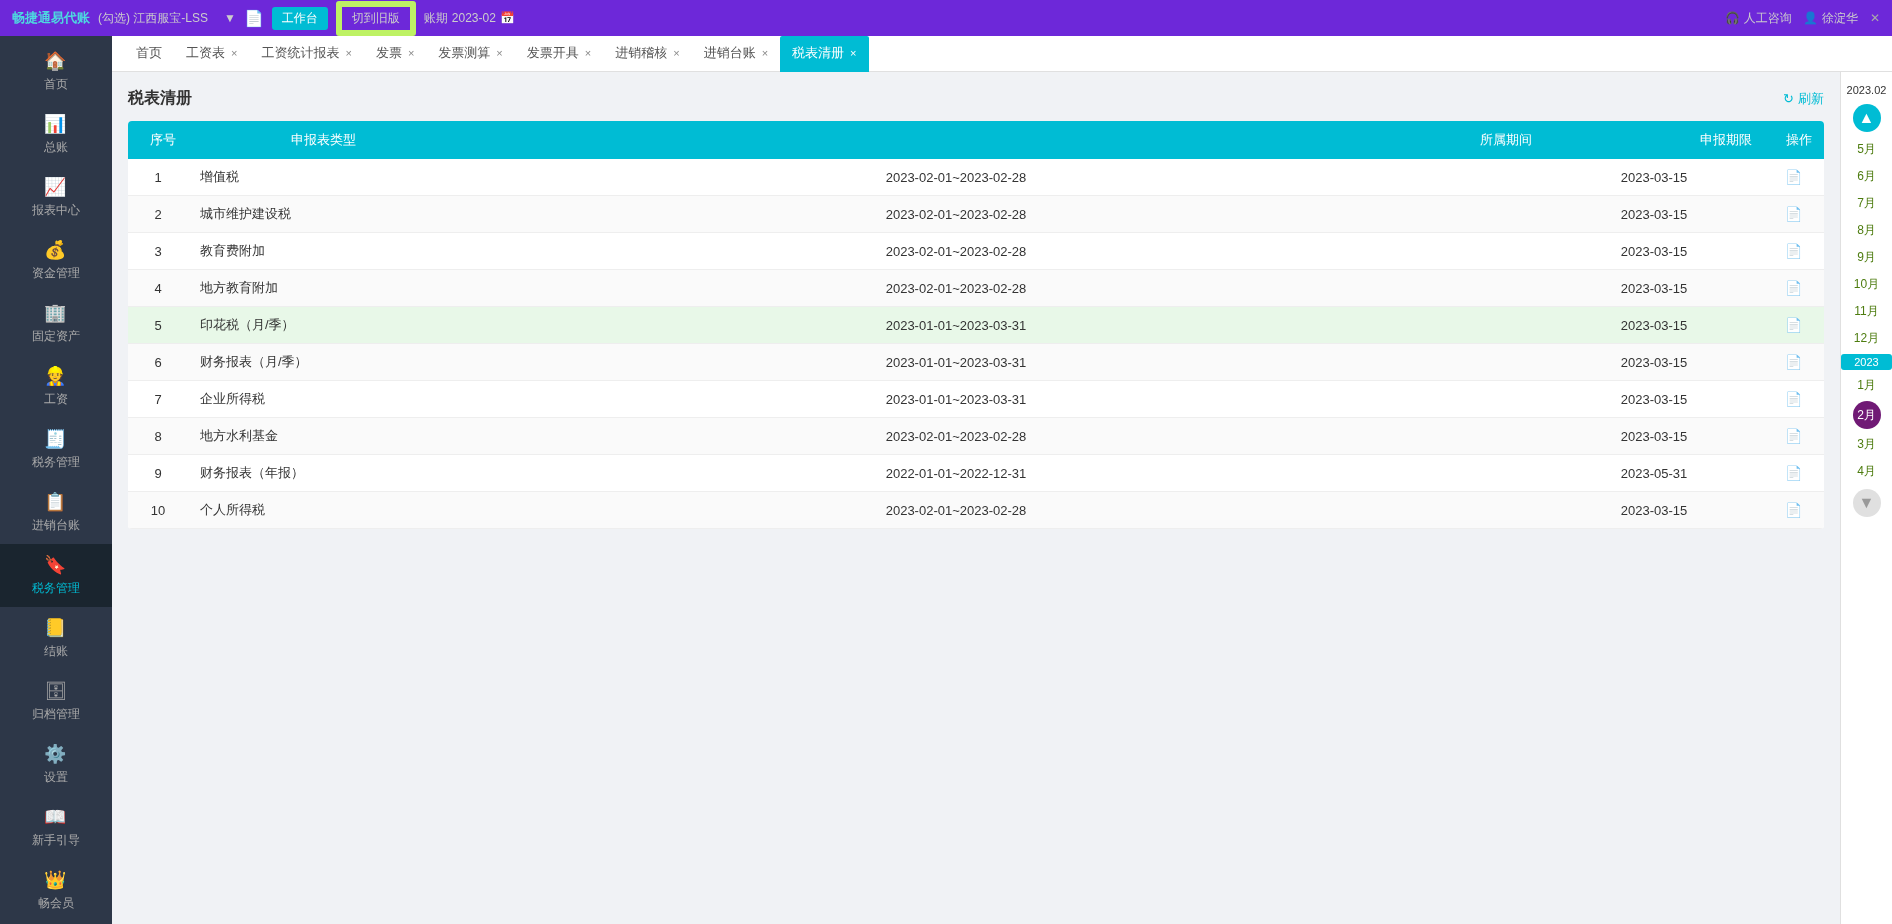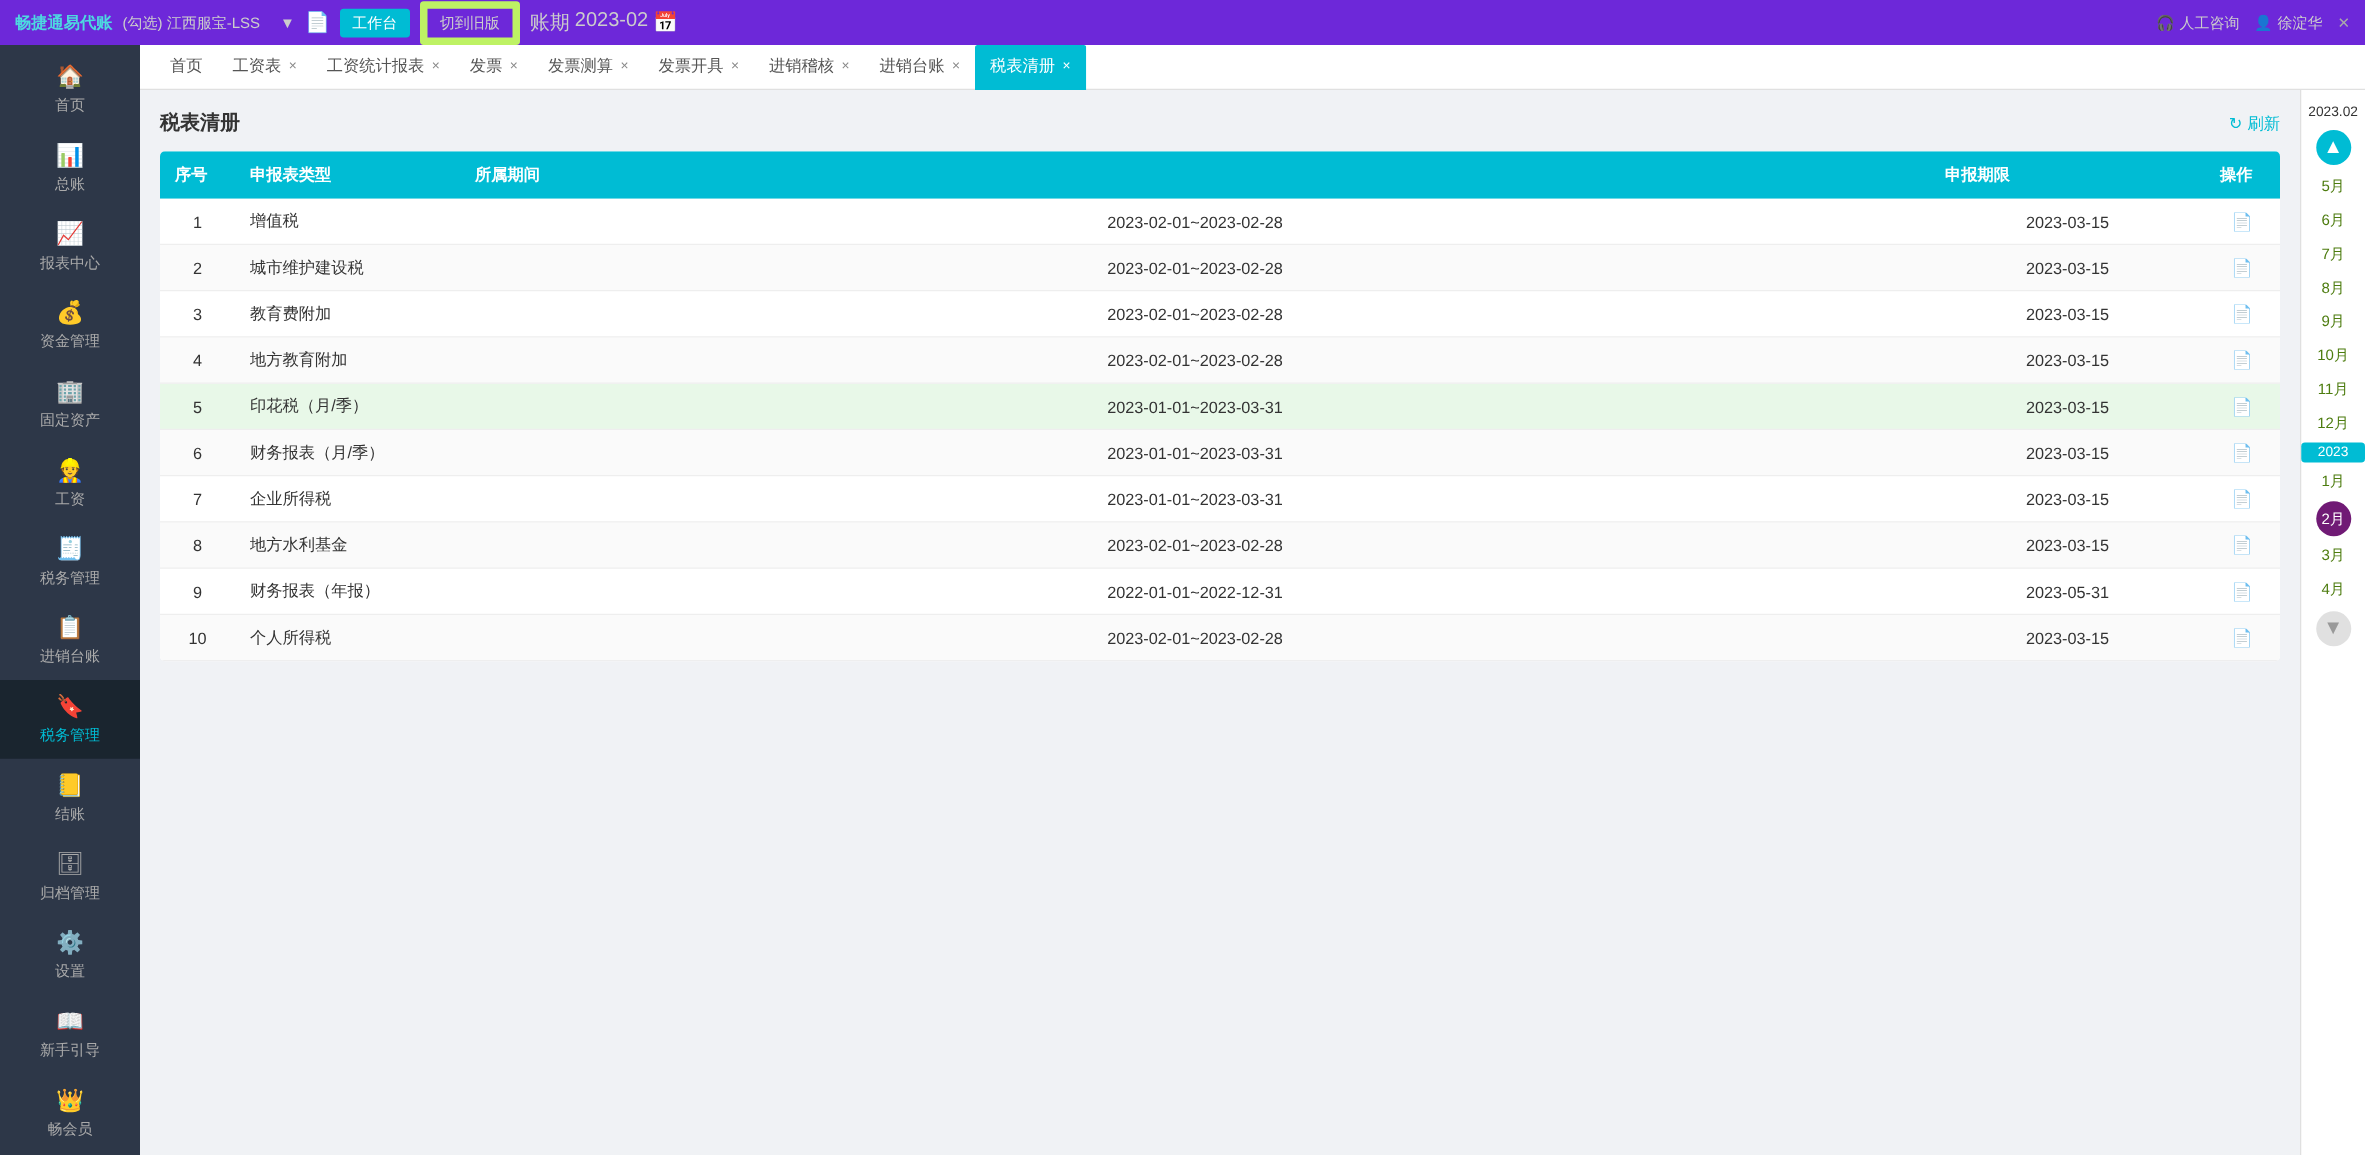--- a/index.html
+++ b/index.html
@@ -29,21 +29,21 @@
     }
     .topbar-btn-outline {
       background: transparent;
       color: #ccc;
       border: 6px solid #bef264;
       border-radius: 3px;
       padding: 3px 10px;
       font-size: 12px;
       cursor: pointer;
     }
-    .topbar-period { color: #ccc; font-size: 16px; display: flex; align-items: flex-start; gap: 4px; }
+    .topbar-period { color: #ccc; font-size: 12px; display: flex; align-items: center; gap: 4px; }
     .topbar-right { display: flex; align-items: center; gap: 12px; color: #ccc; font-size: 12px; }
 
     
     .main-layout { display: flex; flex: 1; overflow: hidden; }
 
     
     .sidebar {
       width: 112px;
       background: #2d3748;
       display: flex;
@@ -115,21 +115,21 @@
       justify-content: space-between;
       margin-bottom: 12px;
     }
     .page-title { font-size: 16px; font-weight: bold; color: #333; }
     .refresh-btn { display: flex; align-items: center; gap: 4px; color: #00bcd4; font-size: 13px; cursor: pointer; }
 
     
     .table-wrapper { background: #fff; border-radius: 4px; overflow: hidden; }
     table { width: 100%; border-collapse: collapse; font-size: 13px; }
     thead tr { background: #00bcd4; color: #fff; }
-    thead th { padding: 10px 12px; text-align: left; font-weight: bold; }
+    thead th { padding: 10px 12px; text-align: right; font-weight: normal; }
     tbody tr { border-bottom: 1px solid #eee; }
     tbody tr:nth-child(odd) { background: #fff; }
     tbody tr:nth-child(even) { background: #fafafa; }
     tbody tr.highlighted { background: #e8f8e8; }
     tbody td { padding: 9px 12px; color: #333; text-align: center; }
     tbody td.left { text-align: left; }
     .action-icon { cursor: pointer; color: #666; font-size: 14px; }
 
     
     .right-panel {

